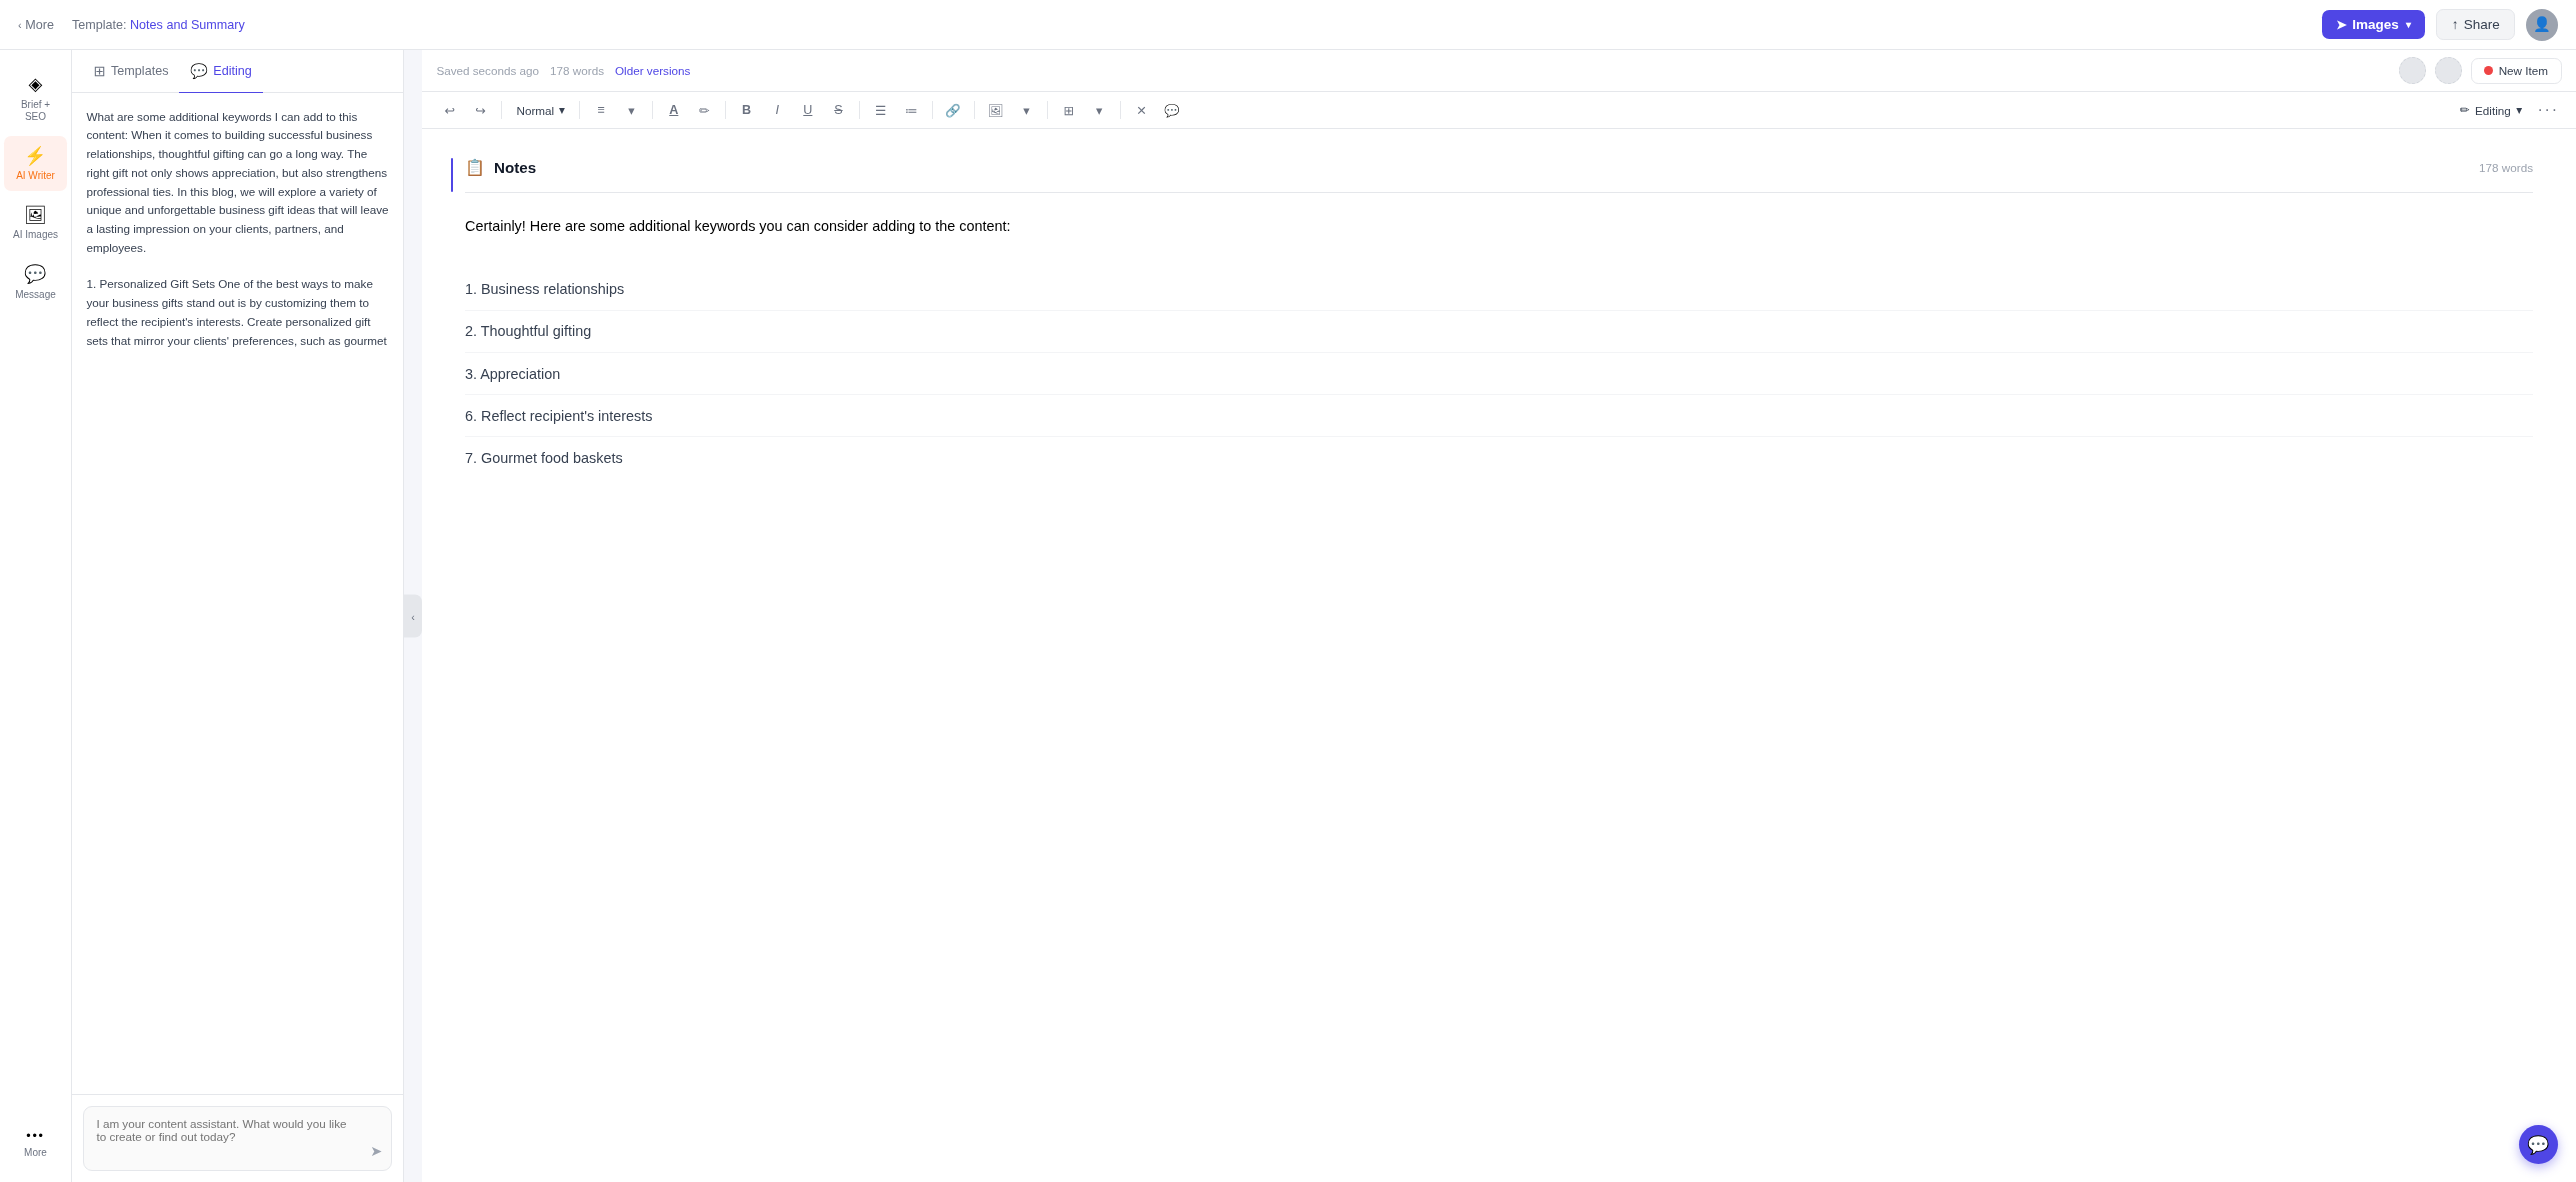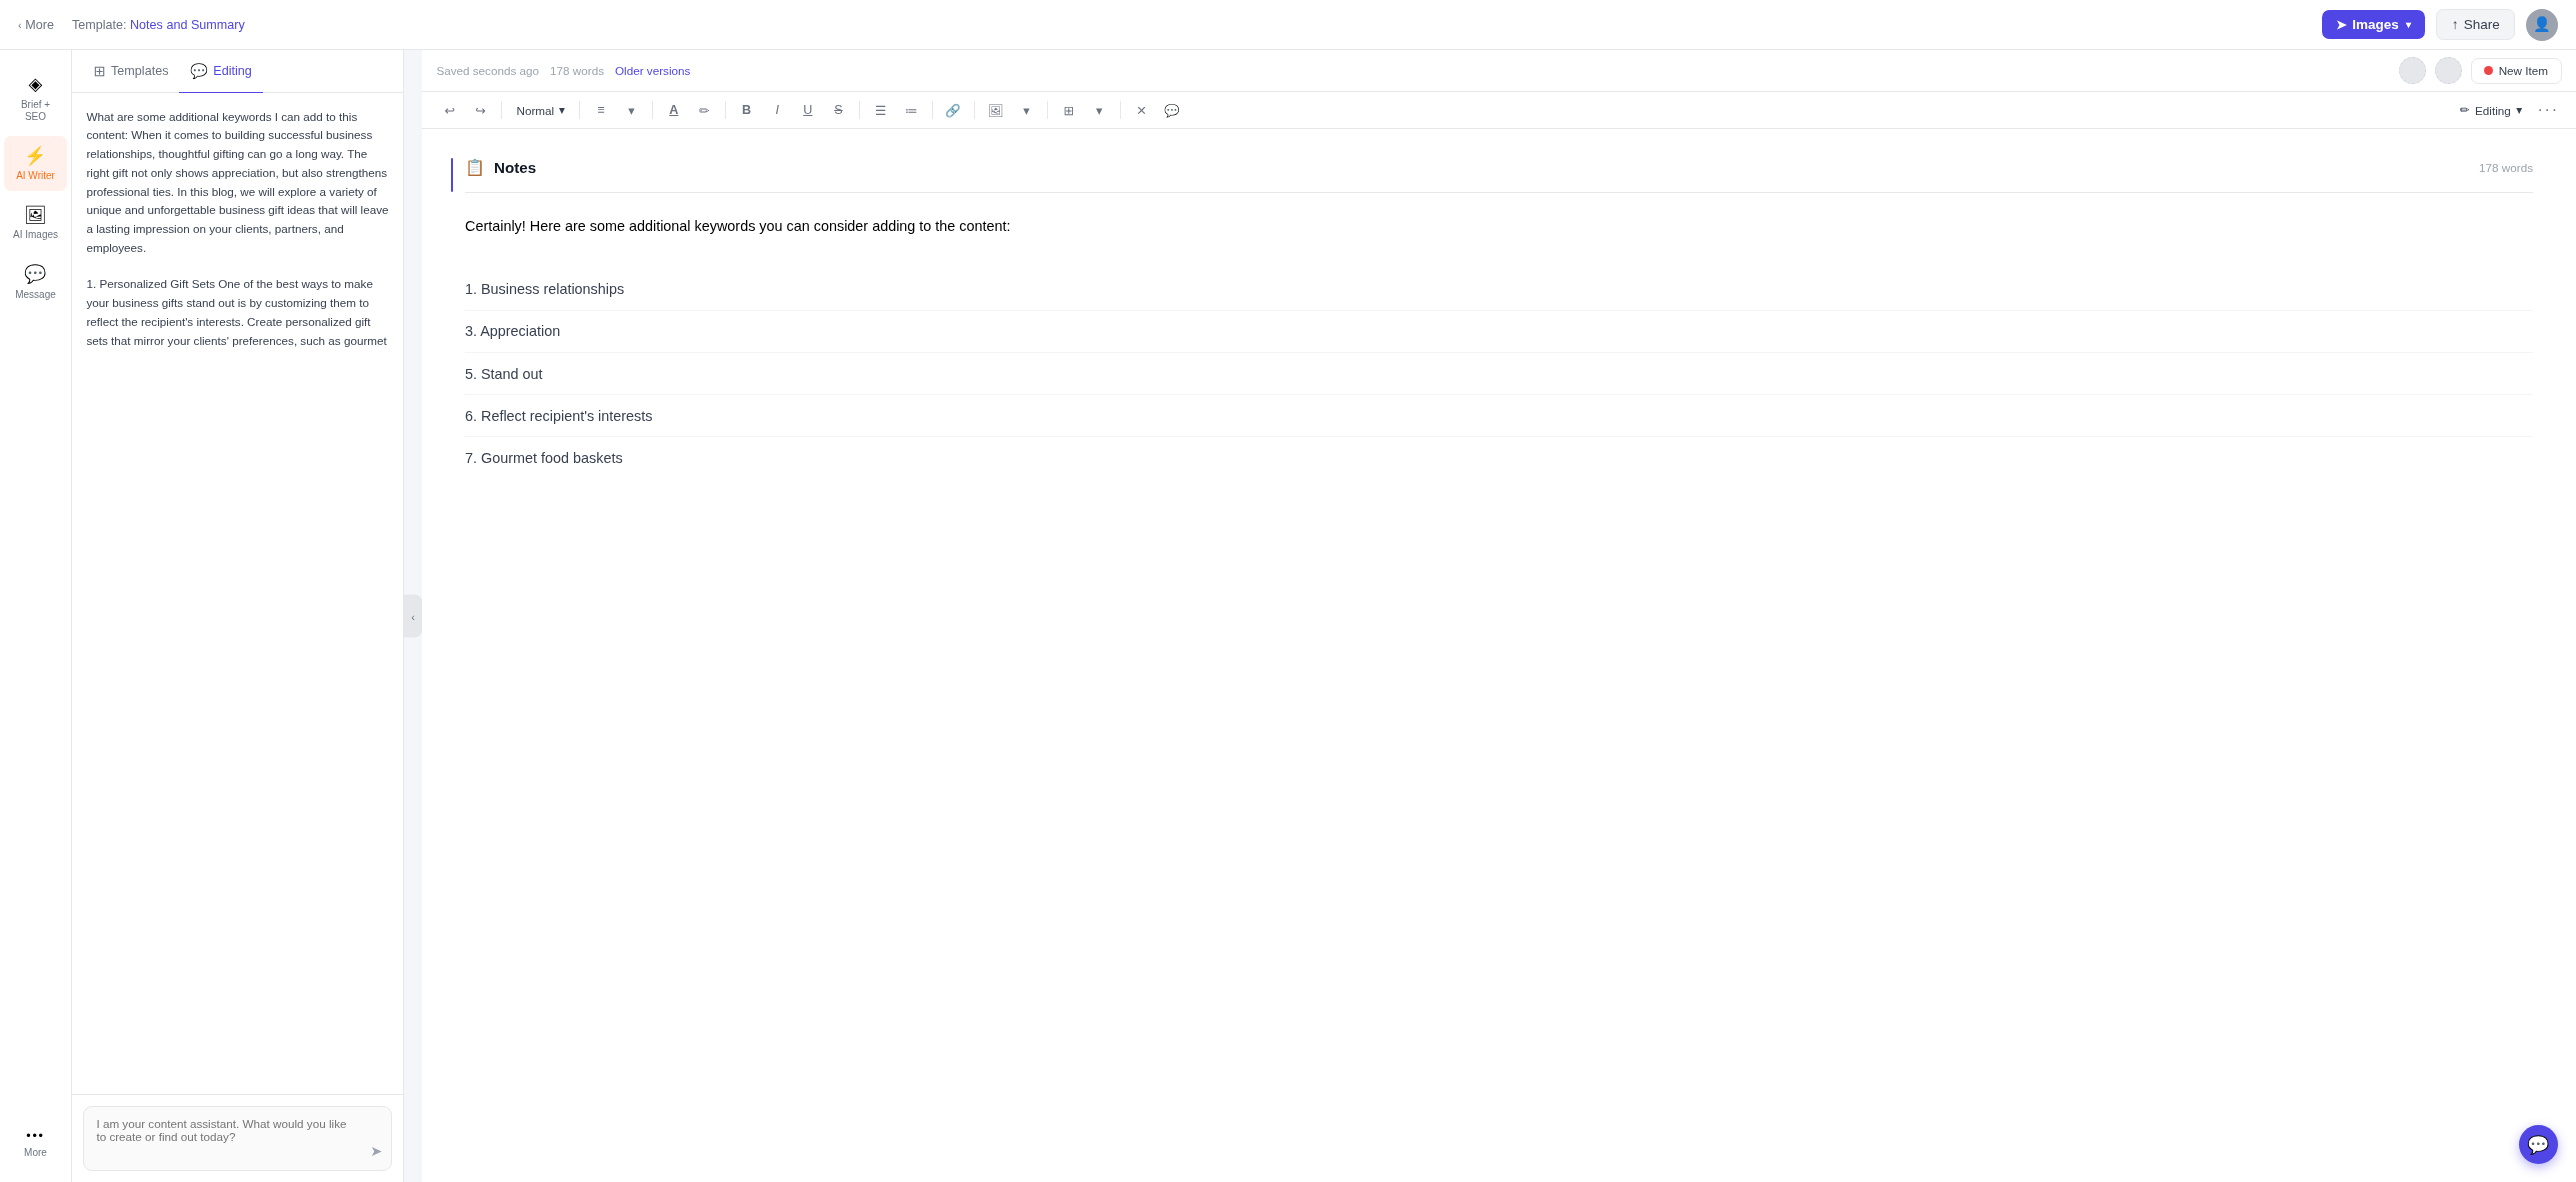--- a/index.html
+++ b/index.html
@@ -293,22 +293,22 @@
       <div class="editor-content">
         <div class="doc-header">
           <div class="doc-border-left"></div>
           <span class="doc-icon">📋</span>
           <span class="doc-title">Notes</span>
           <span class="word-count-right">178 words</span>
         </div>
         <p class="editor-intro">Certainly! Here are some additional keywords you can consider adding to the content:</p>
         <ul class="keyword-list">
           <li class="keyword-item">1. Business relationships</li>
+          <li class="keyword-item">2. Thoughtful gifting</li>
           <li class="keyword-item">3. Appreciation</li>
-          <li class="keyword-item">5. Stand out</li>
           <li class="keyword-item">6. Reflect recipient's interests</li>
           <li class="keyword-item">7. Gourmet food baskets</li>
         </ul>
       </div>
     </div>
   </div>
 </div>
 
 <button class="chat-bubble-btn">
   <span>💬</span>

